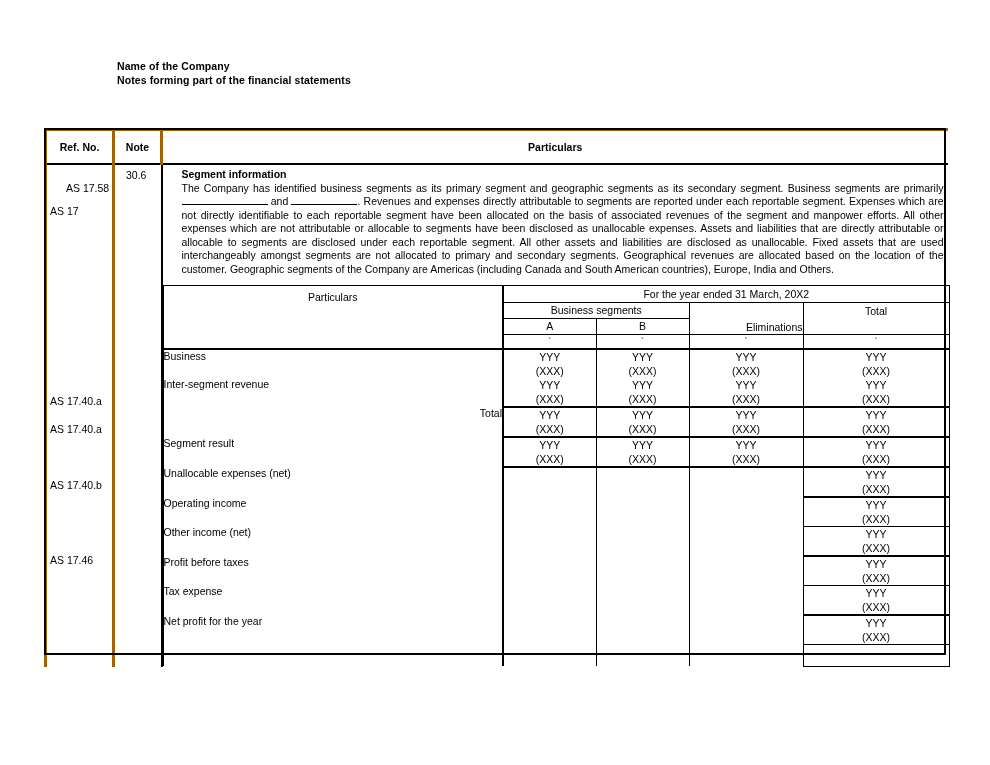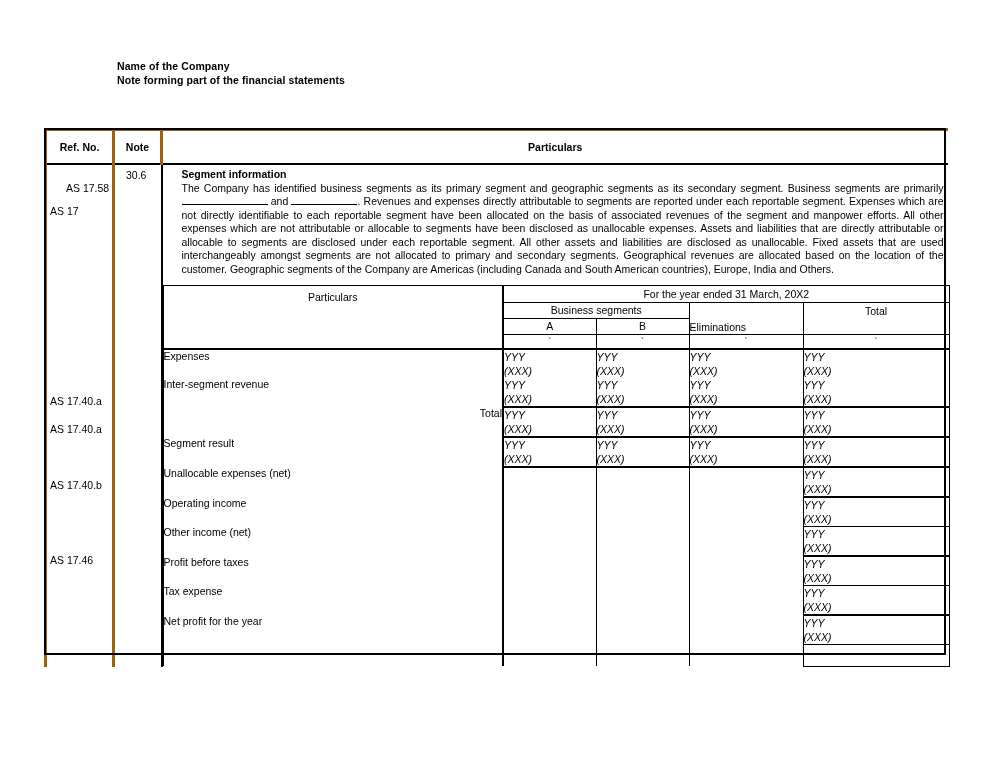--- a/index.html
+++ b/index.html
@@ -173,21 +173,21 @@
     height: 15px;
     line-height: 15px;
   }
   .ih-ab {
     text-align: center;
     font-weight: bold;
     height: 15px;
     line-height: 15px;
   }
   .ih-elim {
-    text-align: left;
+    text-align: right;
     font-weight: bold;
     vertical-align: bottom !important;
     padding-bottom: 1px !important;
   }
   .ih-total {
     text-align: center;
     font-weight: bold;
     vertical-align: top !important;
     padding-top: 2px !important;
   }
@@ -204,39 +204,38 @@
     border-right: 2px solid #000 !important;
     border-top: none !important;
     border-bottom: none !important;
     border-left: 1px solid #000 !important;
   }
   .lbl-tot {
     text-align: right;
     padding-right: 3px;
   }
   .num {
-    text-align: left;
+    text-align: center;
     line-height: 14px;
     padding-top: 1px;
-    font-style: italic;
   }
   .num .v { display: block; }
   .thickline { border-bottom: 2px solid #000 !important; }
   .noline-b  { border-bottom: none !important; }
   .noline-t  { border-top: none !important; }
   .blankcell { border-top: none !important; border-bottom: none !important; }
 </style>
 </head>
 <body>
 
 <div class="page">
 
   <div class="doc-head">
     <div>Name of the Company</div>
-    <div>Note forming part of the financial statements</div>
+    <div>Notes forming part of the financial statements</div>
   </div>
 
 
   <table class="outer">
     <colgroup>
       <col class="col-ref">
         <col class="col-note">
         <col class="col-part">
     </colgroup>
     <thead>
@@ -298,21 +297,21 @@
               <tr>
                 <th class="ih-cur">`</th>
                 <th class="ih-cur">`</th>
                 <th class="ih-cur">`</th>
                 <th class="ih-cur">`</th>
               </tr>
             </thead>
             <tbody>
 
               <tr>
-                <td class="lbl noline-t noline-b">Expenses</td>
+                <td class="lbl noline-t noline-b">Business</td>
                 <td class="num noline-b">
                     <span class="v">YYY</span>
                     <span class="v">(XXX)</span>
                   </td>
                 <td class="num noline-b">
                     <span class="v">YYY</span>
                     <span class="v">(XXX)</span>
                   </td>
                 <td class="num noline-b">
                     <span class="v">YYY</span>

